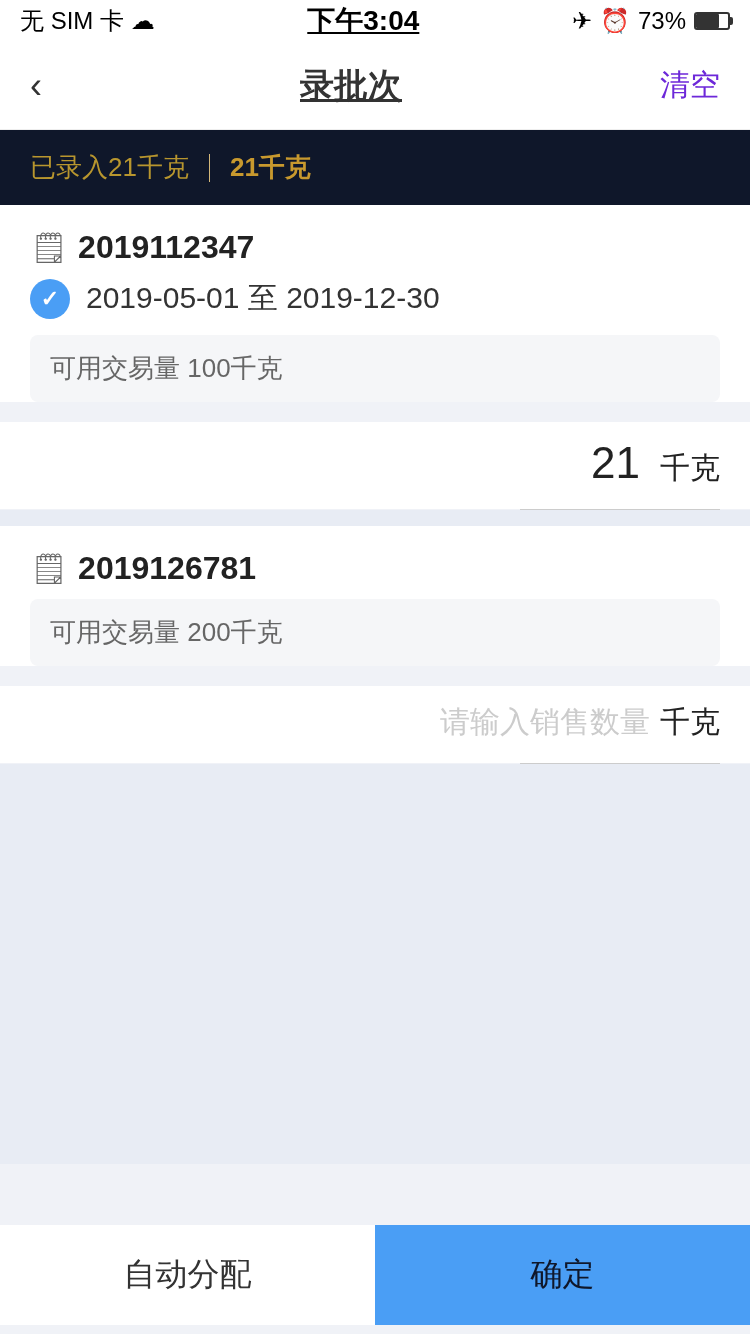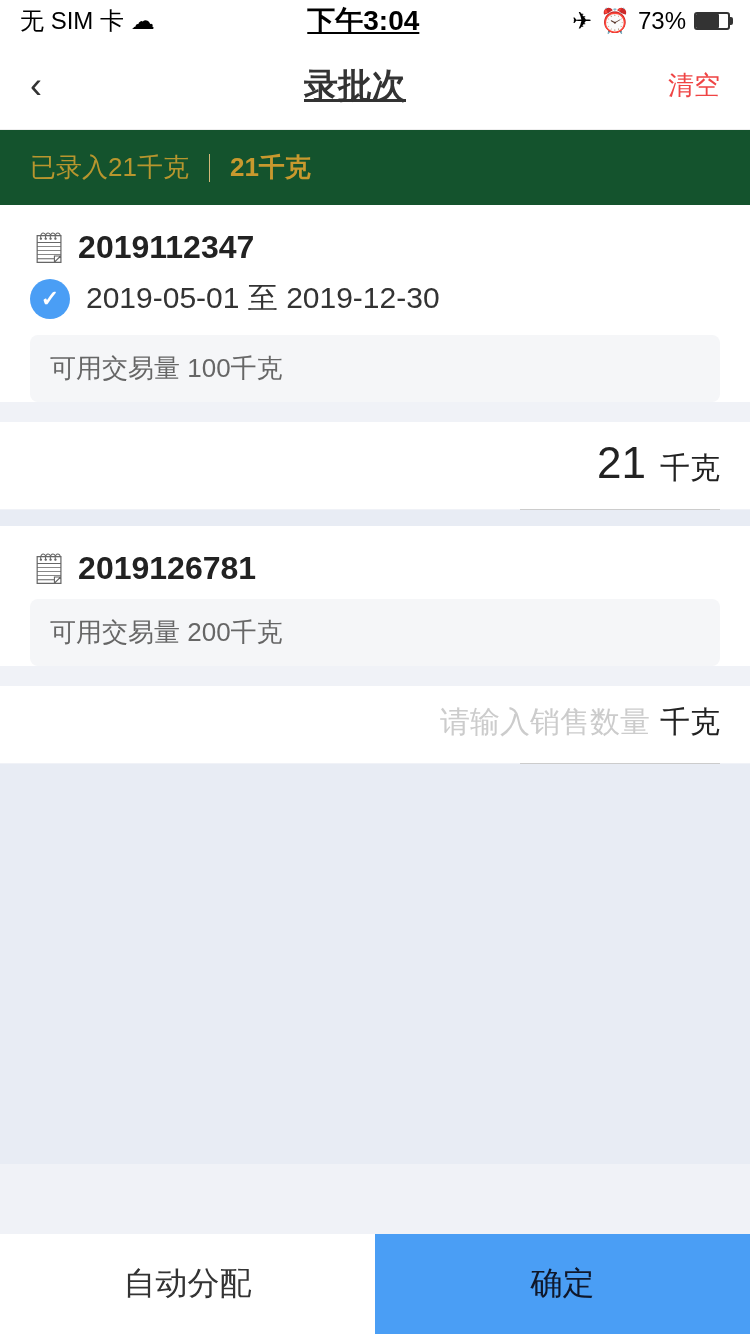--- a/index.html
+++ b/index.html
@@ -84,28 +84,28 @@
       color: #333;
       cursor: pointer;
     }
     .nav-title {
       font-size: 34px;
       font-weight: 600;
       color: #333;
       text-decoration: underline;
     }
     .nav-clear {
-      font-size: 26px;
-      color: #ef4444;
+      font-size: 30px;
+      color: #6d28d9;
       cursor: pointer;
     }
 
     
     .info-banner {
-      background: #14532d;
+      background: #0f172a;
       padding: 20px 30px;
       display: flex;
       align-items: center;
       gap: 20px;
       font-size: 26px;
     }
     .info-recorded {
       color: #b8962e;
       font-weight: 500;
     }
@@ -181,21 +181,21 @@
       color: #666;
     }
 
     
     .amount-row {
       display: flex;
       align-items: baseline;
       justify-content: flex-end;
       padding: 16px 30px 20px;
       background: #fff;
-      gap: 14px;
+      gap: 20px;
     }
     .amount-value {
       font-size: 44px;
       font-weight: 500;
       color: #222;
     }
     .amount-unit {
       font-size: 30px;
       color: #222;
     }
@@ -247,21 +247,21 @@
     
     .gray-area {
       background: #e8ecf4;
       flex: 1;
       min-height: 400px;
     }
 
     
     .bottom-bar {
       position: absolute;
-      bottom: 0;
+      bottom: 9px;
       left: 0;
       width: 750px;
       height: 100px;
       display: flex;
       background: #fff;
     }
     .btn-auto {
       flex: 1;
       display: flex;
       align-items: center;

